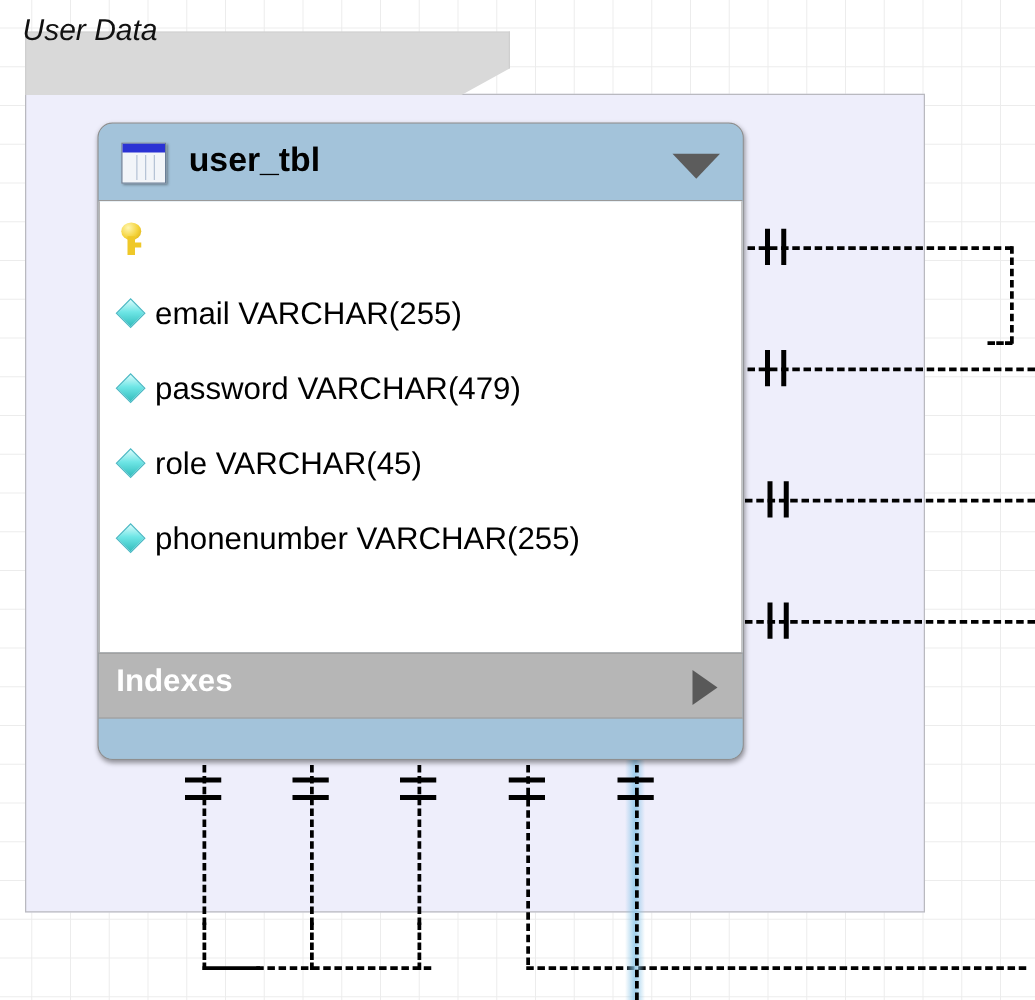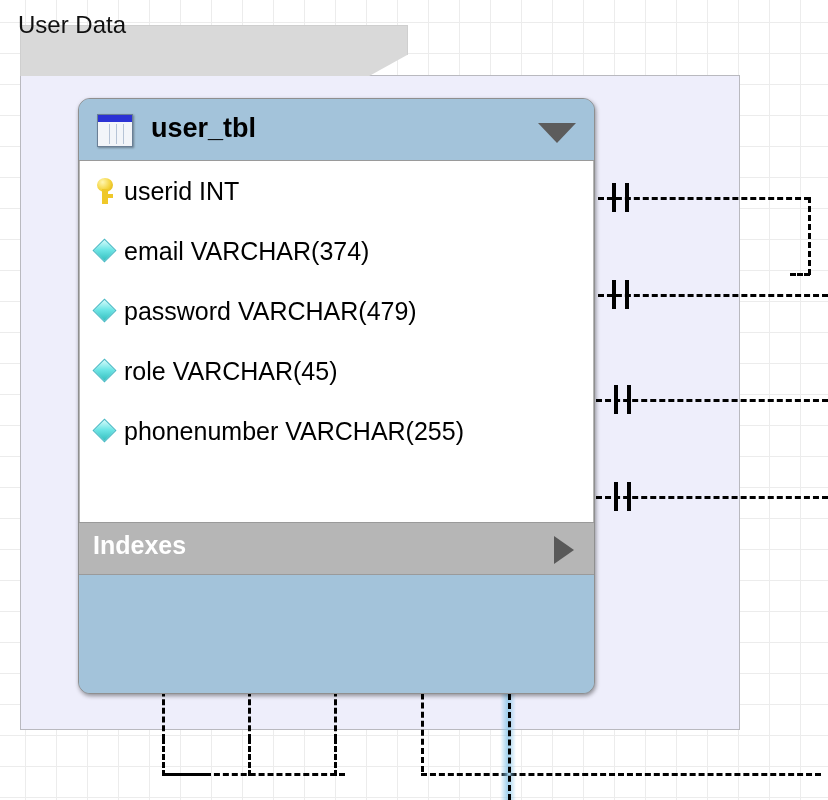--- a/index.html
+++ b/index.html
@@ -23,21 +23,21 @@
     position:absolute;left:20px;top:75px;width:720px;height:655px;
     background:#eeeefb;border:1px solid #b9b9bf;box-sizing:border-box;
   }
   .layer-tab{
     position:absolute;left:20px;top:25px;width:388px;height:51px;
     background:#d9d9d9;border:1px solid #cfcfcf;border-bottom:none;box-sizing:border-box;
     clip-path:polygon(0 0, 100% 0, 100% 58%, 90% 100%, 0 100%);
   }
   .layer-tab-label{
     position:absolute;left:18px;top:11px;
-    font-size:24px;color:#111;white-space:nowrap;
+    font-size:24px;color:#111;white-space:nowrap;font-style:italic;
   }
 
   
   .rel{position:absolute;}
   .rel-h{
     border-top:3px dashed #000;height:0;
   }
   .rel-v{
     border-left:3px dashed #000;width:0;
   }
@@ -45,21 +45,21 @@
   .tick-v{position:absolute;background:#000;width:4px;}
   .tick-h{position:absolute;background:#000;height:4px;}
 
   .sel-glow-v{
     position:absolute;width:16px;
     background:linear-gradient(to right, rgba(137,197,232,0) 0%, rgba(137,197,232,.75) 45%, rgba(137,197,232,.75) 55%, rgba(137,197,232,0) 100%);
   }
 
   
   .tbl{
-    position:absolute;left:78px;top:98px;width:517px;height:596px;
+    position:absolute;left:78px;top:98px;width:517px;height:510px;
     border-radius:12px;
     box-shadow:1px 2px 4px rgba(0,0,0,.40);
     background:#a3c3da;
     border:1px solid #8f8f8f;box-sizing:border-box;
   }
   .tbl-header{
     position:absolute;left:0;top:0;right:0;height:62px;
     background:#a3c3da;border-radius:11px 11px 0 0;
     border-bottom:1px solid #9a9a9a;box-sizing:border-box;
   }
@@ -215,29 +215,28 @@
     </div>
 
     <div class="tbl-cols">
 
       <div class="col-row">
         <span class="ico-key">
           <i class="head"></i>
             <i class="shaft"></i>
             <i class="tooth"></i>
         </span>
-        <span class="col-label">userid INT</span>
-      </div>
-
-
-      <div class="col-row">
-        <span class="ico-diamond">
-            <i></i>
-          </span>
-        <span class="col-label">email VARCHAR(374)</span>
+      </div>
+
+
+      <div class="col-row">
+        <span class="ico-diamond">
+            <i></i>
+          </span>
+        <span class="col-label">email VARCHAR(255)</span>
       </div>
 
       <div class="col-row">
         <span class="ico-diamond">
             <i></i>
           </span>
         <span class="col-label">password VARCHAR(479)</span>
       </div>
 
       <div class="col-row">

